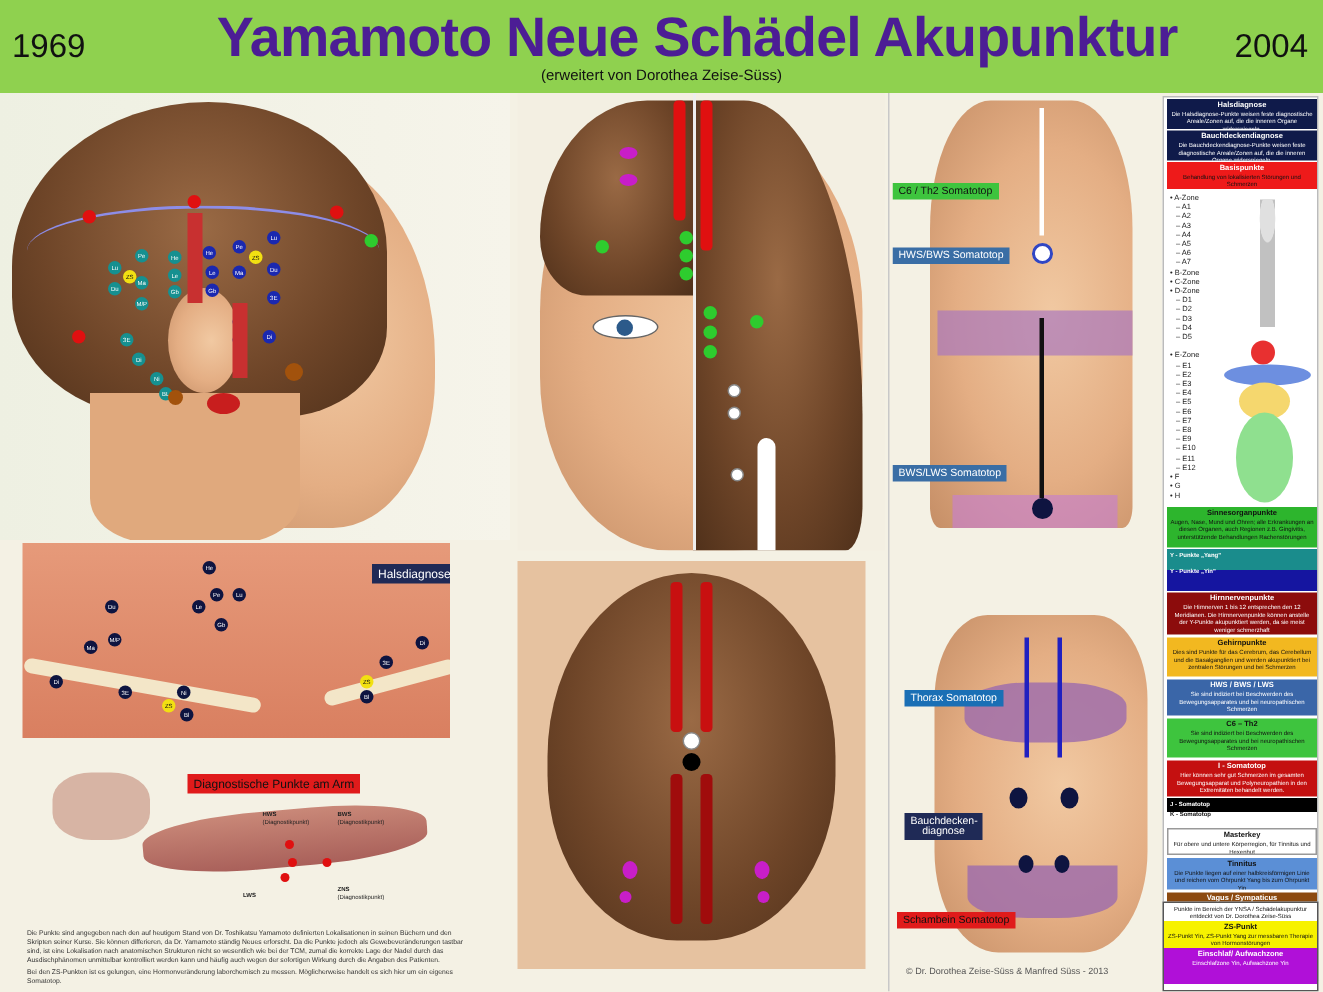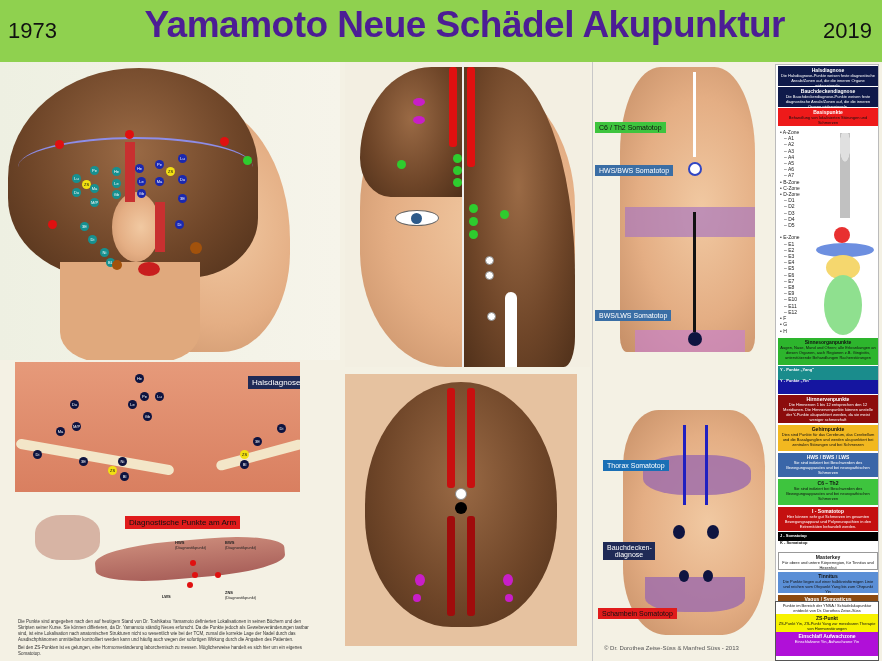--- a/index.html
+++ b/index.html
@@ -25,23 +25,24 @@
 .lg .h{font-weight:bold;font-size:5px;display:block}
 .zones{position:absolute;left:4px;top:64px;font-size:5px;color:#222;line-height:6.2px}
 .foot{position:absolute;font-size:4.5px;color:#333;line-height:6px}
 .copy{position:absolute;left:604px;top:645px;font-size:6px;color:#555}
 .vline{position:absolute;background:#c8c8c8;width:1px}
 </style>
 </head>
 <body>
 
 <div class="header">
-  <div class="yr l">1973</div>
+  <div class="yr l">1969</div>
   <div class="title">Yamamoto Neue Schädel Akupunktur</div>
-  <div class="yr r">2019</div>
+  <div class="subtitle">(erweitert von Dorothea Zeise-Süss)</div>
+  <div class="yr r">2004</div>
 </div>
 
 <div class="panel" style="left:0;top:62px;width:340px;height:298px;background:linear-gradient(90deg,#eef0e2,#f6f4ea)">
   <div class="skin" style="position:absolute;left:120px;top:40px;width:170px;height:250px;border-radius:45% 55% 40% 40%"></div>
   <div class="hair" style="position:absolute;left:8px;top:6px;width:250px;height:210px;border-radius:55% 50% 30% 40%"></div>
   <div class="skin" style="position:absolute;left:112px;top:130px;width:48px;height:70px;border-radius:50%"></div>
   <div style="position:absolute;left:60px;top:200px;width:140px;height:100px;background:#e0a97d;border-radius:0 0 30% 30%"></div>
   <div style="position:absolute;left:18px;top:75px;width:235px;height:60px;border-top:2px solid #8d8de8;border-radius:50% 50% 0 0"></div>
   <div class="dot d-teal" style="left:72px;top:112px">Lu</div>
   <div class="dot d-teal" style="left:90px;top:104px">Pe</div>

